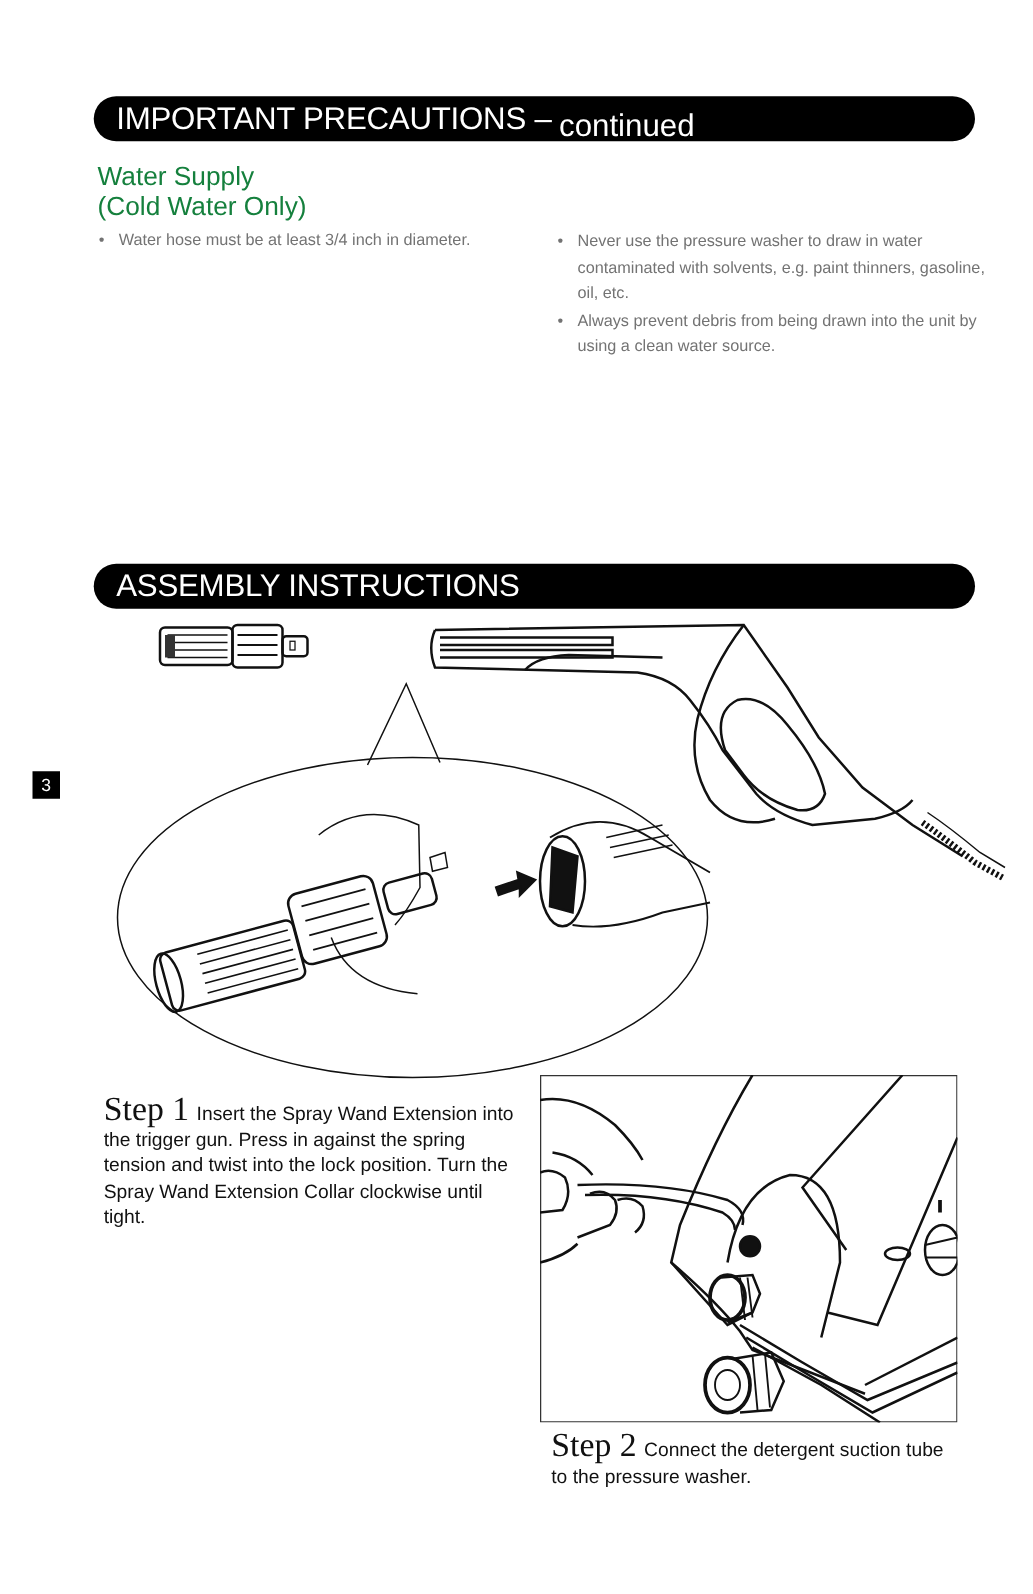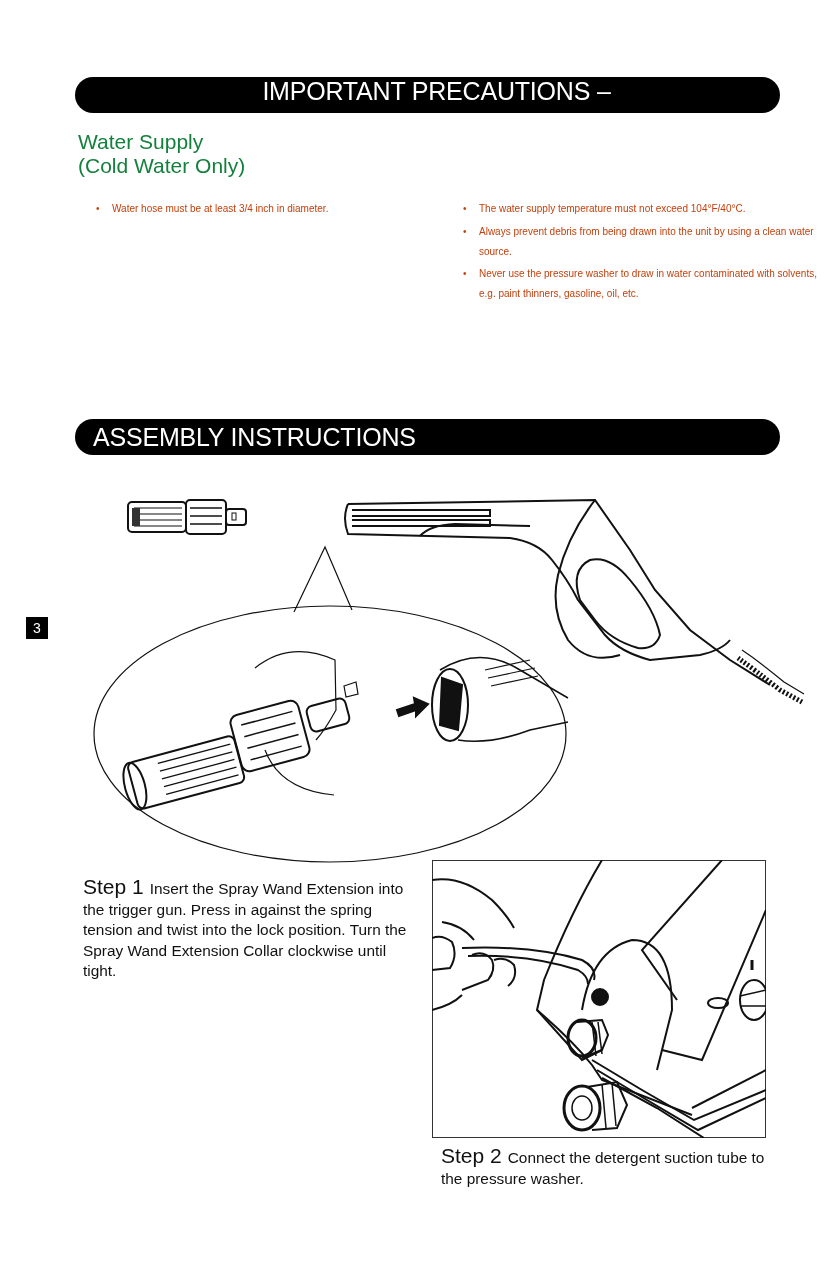--- a/index.html
+++ b/index.html
@@ -1,52 +1,51 @@
 <!DOCTYPE html>
 <html><head>
 <meta charset="utf-8">
 <style>
   html, body { margin:0; padding:0; background:#ffffff; }
   body { width:826px; height:1275px; position:relative; overflow:hidden; font-family:"Liberation Sans", sans-serif; color:#111; }
   .banner { position:absolute; left:75px; width:705px; height:36px; background:#000; border-radius:18px; color:#fff; box-sizing:border-box; padding-left:18px; display:flex; align-items:center; }
   .banner .main { font-size:25px; letter-spacing:-0.2px; }
   .banner .sub { font-size:25px; margin-left:6px; position:relative; top:6px; }
   .subhead { position:absolute; left:78px; top:130px; font-size:21px; line-height:24px; color:#15803d; }
-  ul.bul { position:absolute; list-style:none; margin:17px; padding:0; font-size:10px; line-height:20.5px; color:#c2410c; }
+  ul.bul { position:absolute; list-style:none; margin:0; padding:0; font-size:13px; line-height:20.5px; color:#737373; }
   ul.bul li { position:relative; padding-left:17px; margin-bottom:1px; }
   ul.bul li::before { content:"•"; position:absolute; left:1px; top:0; }
   .pagenum { position:absolute; left:26px; top:617px; width:22px; height:22px; background:#000; color:#fff; font-size:14px; display:flex; align-items:center; justify-content:center; }
   .step { position:absolute; font-size:15.4px; line-height:20.5px; color:#111; }
-  .step .steplbl { font-size:21px; margin-right:6px; }
+  .step .steplbl { font-size:27px; margin-right:6px;font-family:Liberation Serif, serif; }
   svg { position:absolute; }
 </style>
 </head>
 <body>
 
-<div class="banner" style="top:77px;flex-direction:column;">
+<div class="banner" style="top:77px;">
   <span class="main">IMPORTANT PRECAUTIONS –</span>
   <span class="sub">continued</span>
 </div>
 
 <div class="subhead">
   <div>Water Supply</div>
   <div>(Cold Water Only)</div>
 </div>
 
 <ul class="bul" style="left:78px; top:182px; width:330px;">
   <li>Water hose must be at least 3/4 inch in diameter.</li>
 </ul>
 
 <ul class="bul" style="left:445px; top:182px; width:355px;">
-  <li>The water supply temperature must not exceed 104°F/40°C.</li>
+  <li style="margin-top:1px;">Never use the pressure washer to draw in water contaminated with solvents, e.g. paint thinners, gasoline, oil, etc.</li>
   <li style="margin-top:2px;">Always prevent debris from being drawn into the unit by using a clean water source.</li>
-  <li style="margin-top:1px;">Never use the pressure washer to draw in water contaminated with solvents, e.g. paint thinners, gasoline, oil, etc.</li>
 </ul>
 
-<div class="banner" style="top:419px;text-align:right;">
+<div class="banner" style="top:451px;text-align:right;">
   <span class="main">ASSEMBLY INSTRUCTIONS</span>
 </div>
 
 <div class="pagenum">3</div>
 
 <svg style="left:90px; top:490px;" width="715" height="375" viewBox="0 0 715 375">
   <g fill="none" stroke="#111" stroke-width="2">
 
     <rect x="38" y="12" width="58" height="30" rx="4"></rect>
     <line x1="44" y1="18" x2="92" y2="18" stroke-width="1.2"></line>

